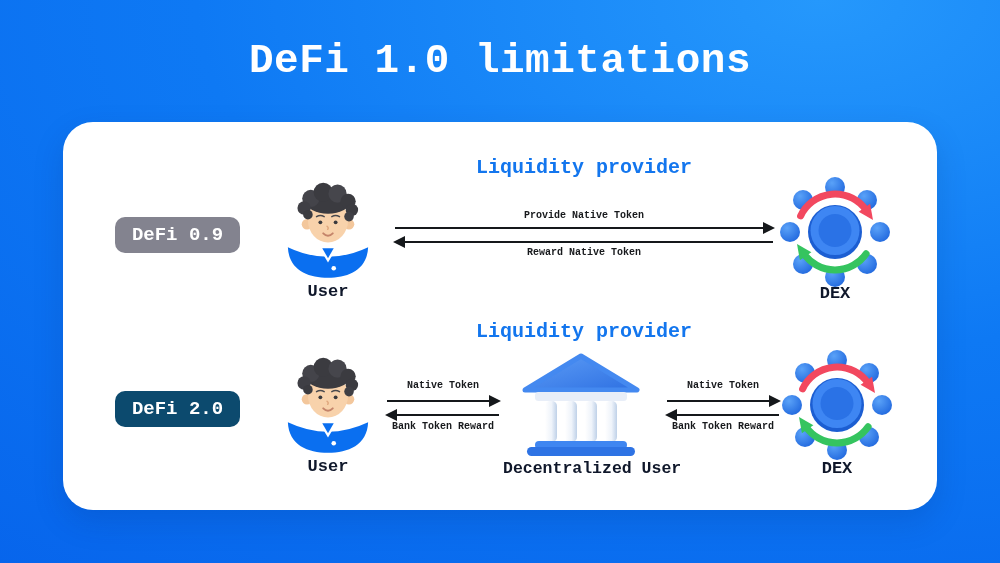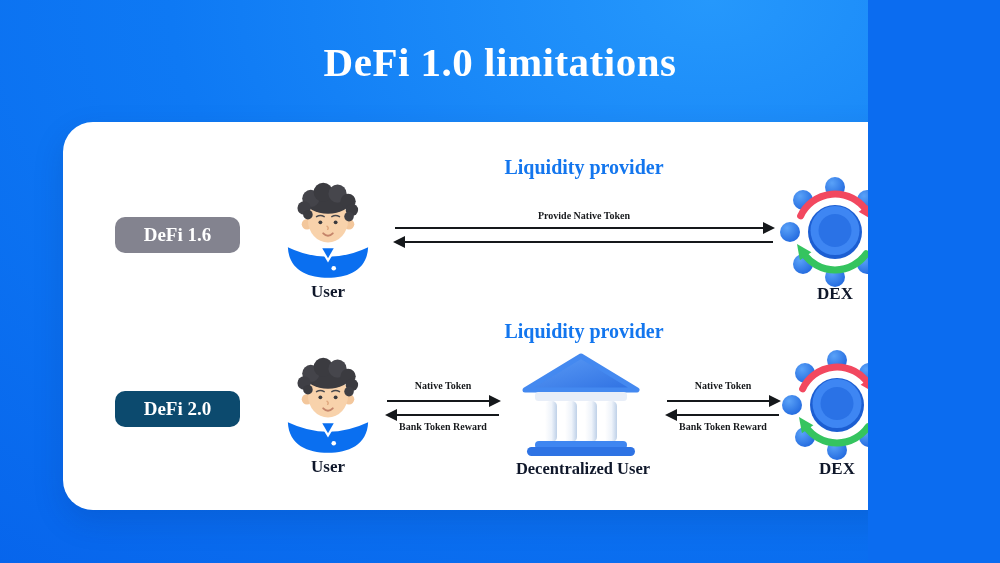--- a/index.html
+++ b/index.html
@@ -1,18 +1,18 @@
 <!DOCTYPE html>
 <html><head>
 <meta charset="utf-8">
 <style>
   html,body{margin:0;padding:0;background:#0b6cf0;}
   .stage{
-    position:relative;width:868px;height:563px;overflow:hidden;
-    font-family:Liberation Serif, serif;
+    position:relative;width:1000px;height:563px;overflow:hidden;
+    font-family:Liberation Mono, monospace;
     background:radial-gradient(130% 130% at 82% 0%, #2598fc 0%, #0e79f4 48%, #0765ec 100%);
   }
   .title{
     position:absolute;left:0;top:38px;width:1000px;margin:0;
     text-align:center;color:#ffffff;font-size:41px;font-weight:800;letter-spacing:.5px;
   }
   .card{
     position:absolute;left:63px;top:107px;width:874px;height:388px;
     background:#ffffff;border-radius:30px;box-shadow:0 12px 30px rgba(2,45,120,.18);margin-top:15px;
   }
@@ -82,21 +82,21 @@
 </svg>
 
 <div class="stage">
 
   <h1 class="title">DeFi 1.0 limitations</h1>
 
   <div class="card">
 
     <div class="heading" style="top:34px">Liquidity provider</div>
 
-    <div class="badge gray" style="top:95px">DeFi 1.6</div>
+    <div class="badge gray" style="top:95px">DeFi 0.9</div>
 
     <div class="icon" style="left:222px;top:58px;width:86px;height:100px">
       <svg width="86" height="100" viewBox="0 0 90 104">
         <path d="M3 70 Q45 90 87 70 C86 94 66 102 45 102 C24 102 4 94 3 70 Z" fill="#0a6ff0"></path>
         <path d="M36 71 L54 71 L45 86 Z" fill="#ffffff"></path>
         <path d="M39 71 L51 71 L45 81.5 Z" fill="#0a6ff0"></path>
         <circle cx="51" cy="92" r="2.4" fill="#ffffff"></circle>
         <circle cx="23" cy="46" r="5.5" fill="#f3c79c"></circle>
         <circle cx="67" cy="46" r="5.5" fill="#f3c79c"></circle>
         <ellipse cx="45" cy="42" rx="21" ry="23" fill="#f8d2ab"></ellipse>
@@ -116,20 +116,21 @@
         <path d="M44 48 Q46.2 50 44.6 51.3" stroke="#e0a87e" stroke-width="1.5" fill="none" stroke-linecap="round"></path>
         <path d="M40 55.5 Q45 60.5 50 55.5" stroke="#c4846a" stroke-width="2" fill="none" stroke-linecap="round"></path>
       </svg>
     </div>
     <div class="node-label" style="left:215px;top:160px;width:100px">User</div>
 
     <div class="flow-group" style="left:332px;top:88px;width:378px;height:60px">
       <div class="flow-label fl-14" style="top:0">Provide Native Token</div>
       <div class="hline to-right" style="left:0;top:17px;width:378px"></div>
       <div class="hline to-left" style="left:0;top:31px;width:378px"></div>
+      <div class="flow-label fl-14" style="top:37px">Reward Native Token</div>
     </div>
 
     <div class="icon" style="left:716px;top:54px;width:112px;height:112px">
       <svg width="112" height="112" viewBox="0 0 112 112">
         <circle cx="56" cy="11" r="10" fill="url(#nodeGrad)"></circle>
         <circle cx="88" cy="24" r="10" fill="url(#nodeGrad)"></circle>
         <circle cx="101" cy="56" r="10" fill="url(#nodeGrad)"></circle>
         <circle cx="88" cy="88" r="10" fill="url(#nodeGrad)"></circle>
         <circle cx="56" cy="101" r="10" fill="url(#nodeGrad)"></circle>
         <circle cx="24" cy="88" r="10" fill="url(#nodeGrad)"></circle>

